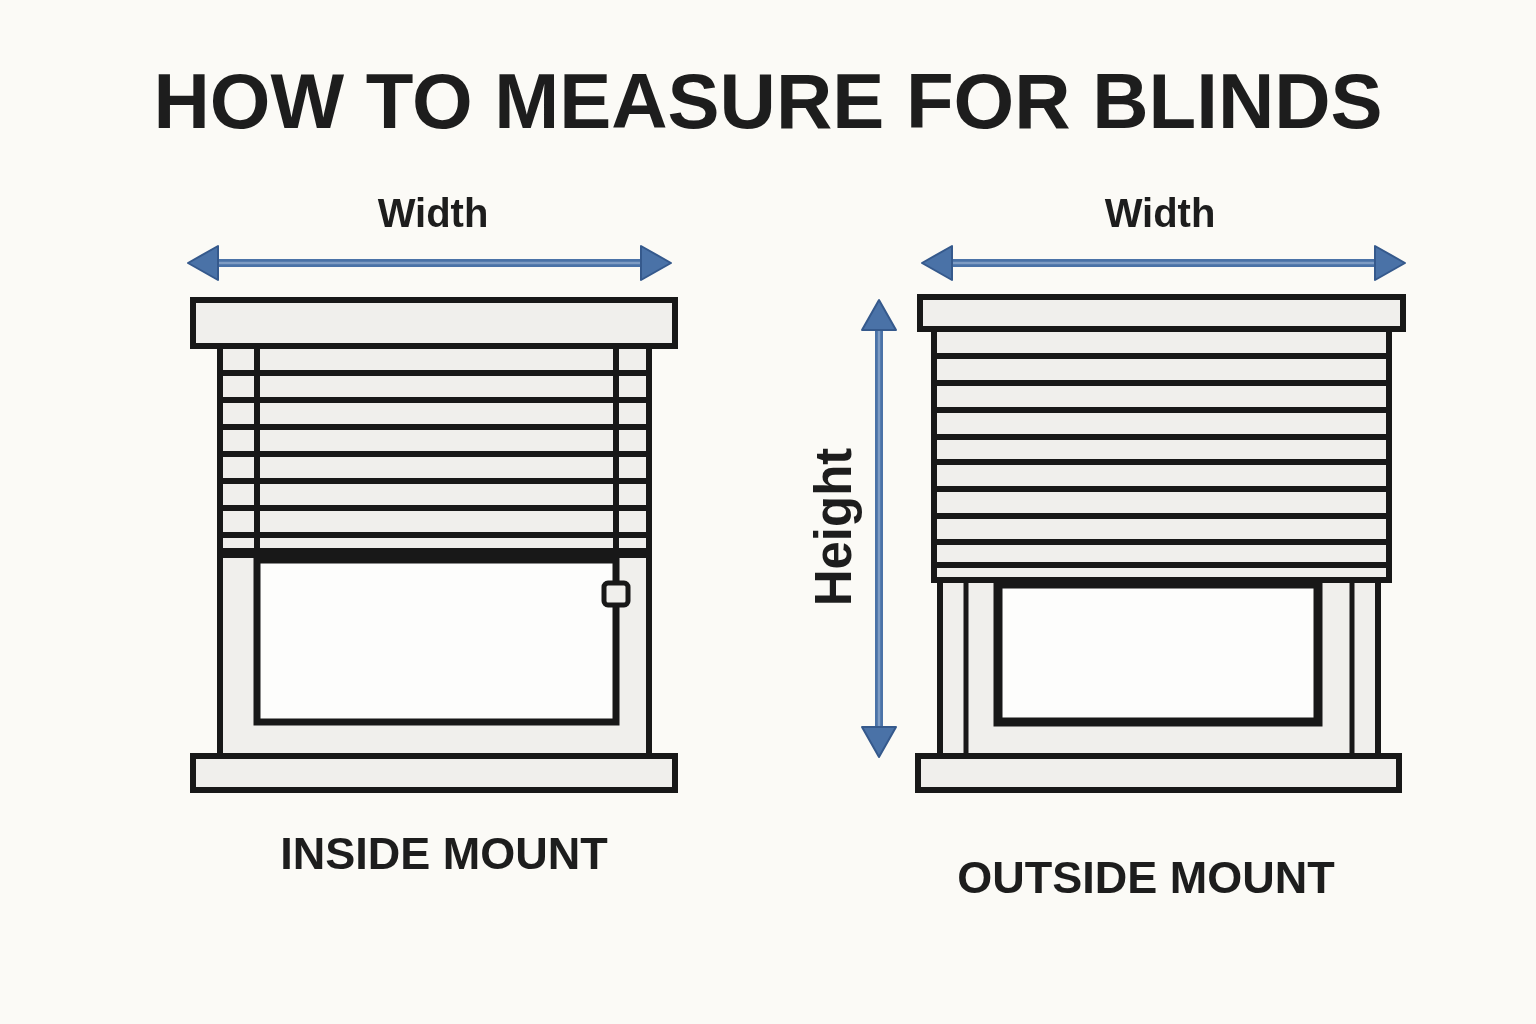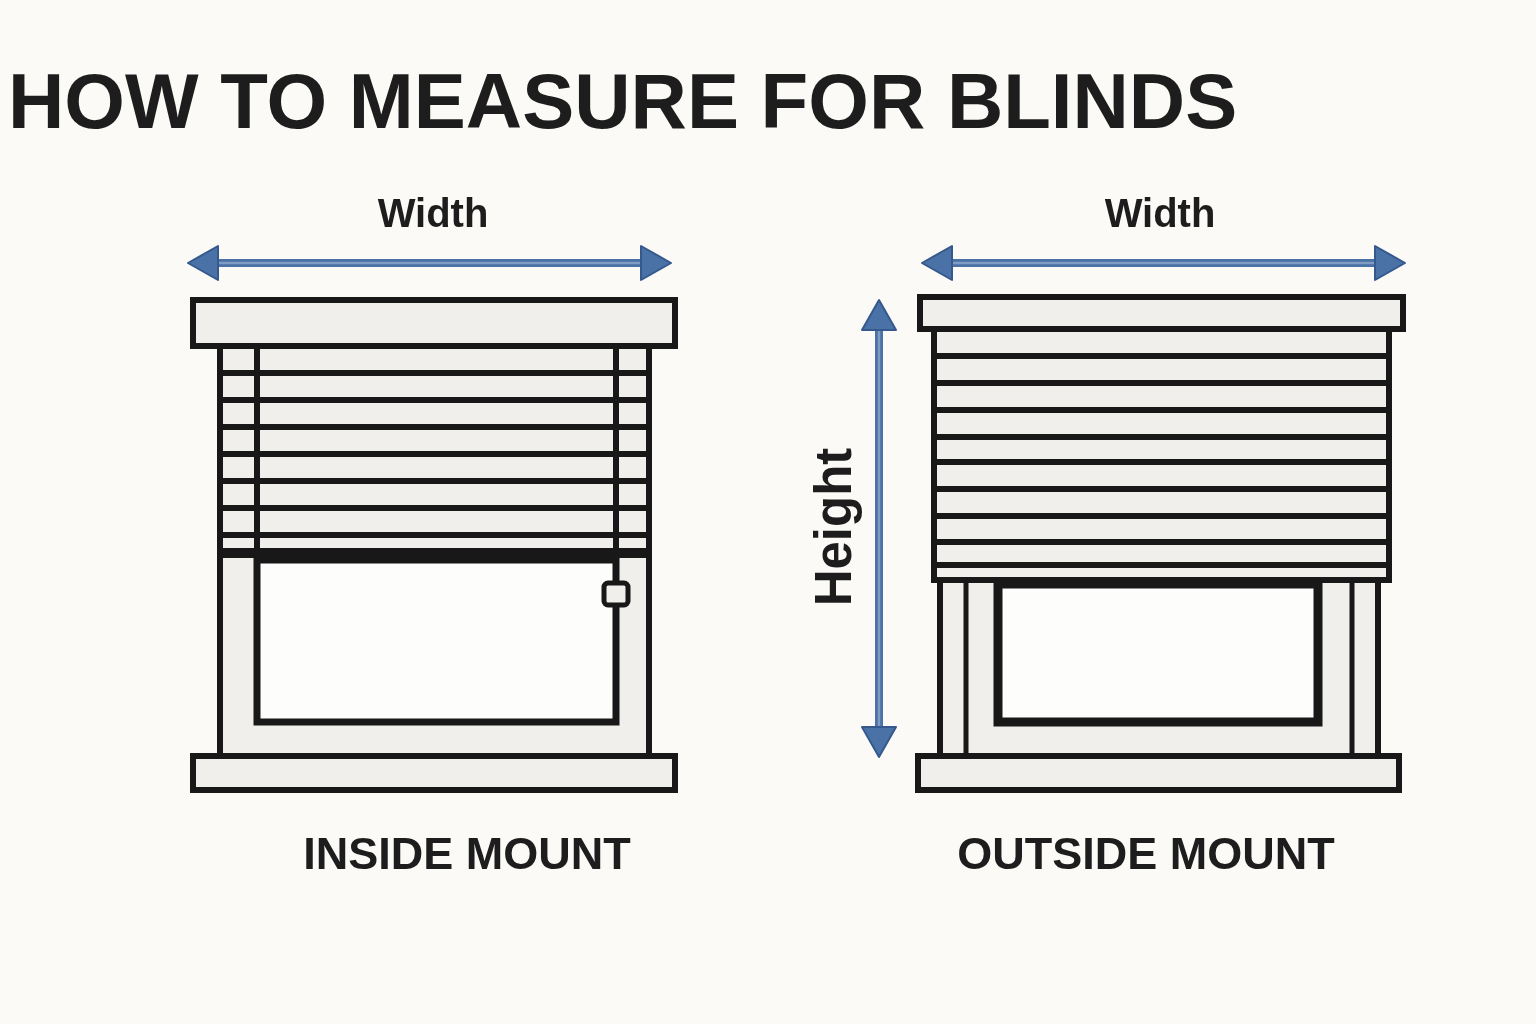--- a/index.html
+++ b/index.html
@@ -27,33 +27,33 @@
   .shape-f{fill:var(--panel-fill);stroke:var(--outline);}
   .shape-pane{fill:var(--pane-fill);stroke:var(--outline);}
   .kline{stroke:var(--outline);fill:none;stroke-linecap:butt;}
   .arrow-shaft{stroke:var(--arrow-blue);fill:none;}
   .arrow-core{stroke:var(--arrow-core);fill:none;}
   .arrow-head{fill:var(--arrow-blue);stroke:var(--arrow-blue-dark);stroke-width:2;stroke-linejoin:round;}
 
   
   .label{position:absolute;white-space:nowrap;font-weight:700;color:var(--text);}
   .page-title{
-    left:8px;right:0;top:62px;
+    left:0;right:0;top:62px;text-align:center;
     font-size:78px;line-height:1;letter-spacing:0px;
   }
   .dim-label{font-size:40px;line-height:1;transform:translateX(-50%);}
   .dim-label.w-inside{left:433px;top:193px;}
   .dim-label.w-outside{left:1160px;top:193px;}
   .dim-label.h-outside{
     left:833px;top:527px;font-size:51px;
     transform:translate(-50%,-50%) rotate(-90deg);
   }
   .caption{font-size:45px;line-height:1;transform:translateX(-50%);top:831px;}
-  .caption.inside{left:444px;margin-left:23px;}
-  .caption.outside{left:1146px;}
+  .caption.inside{left:444px;}
+  .caption.outside{left:1146px;margin-top:24px;}
 </style>
 </head>
 <body>
 
 <div class="canvas">
 
   <svg class="diagram-svg" viewBox="0 0 1536 1024">
 
     <g>
 

